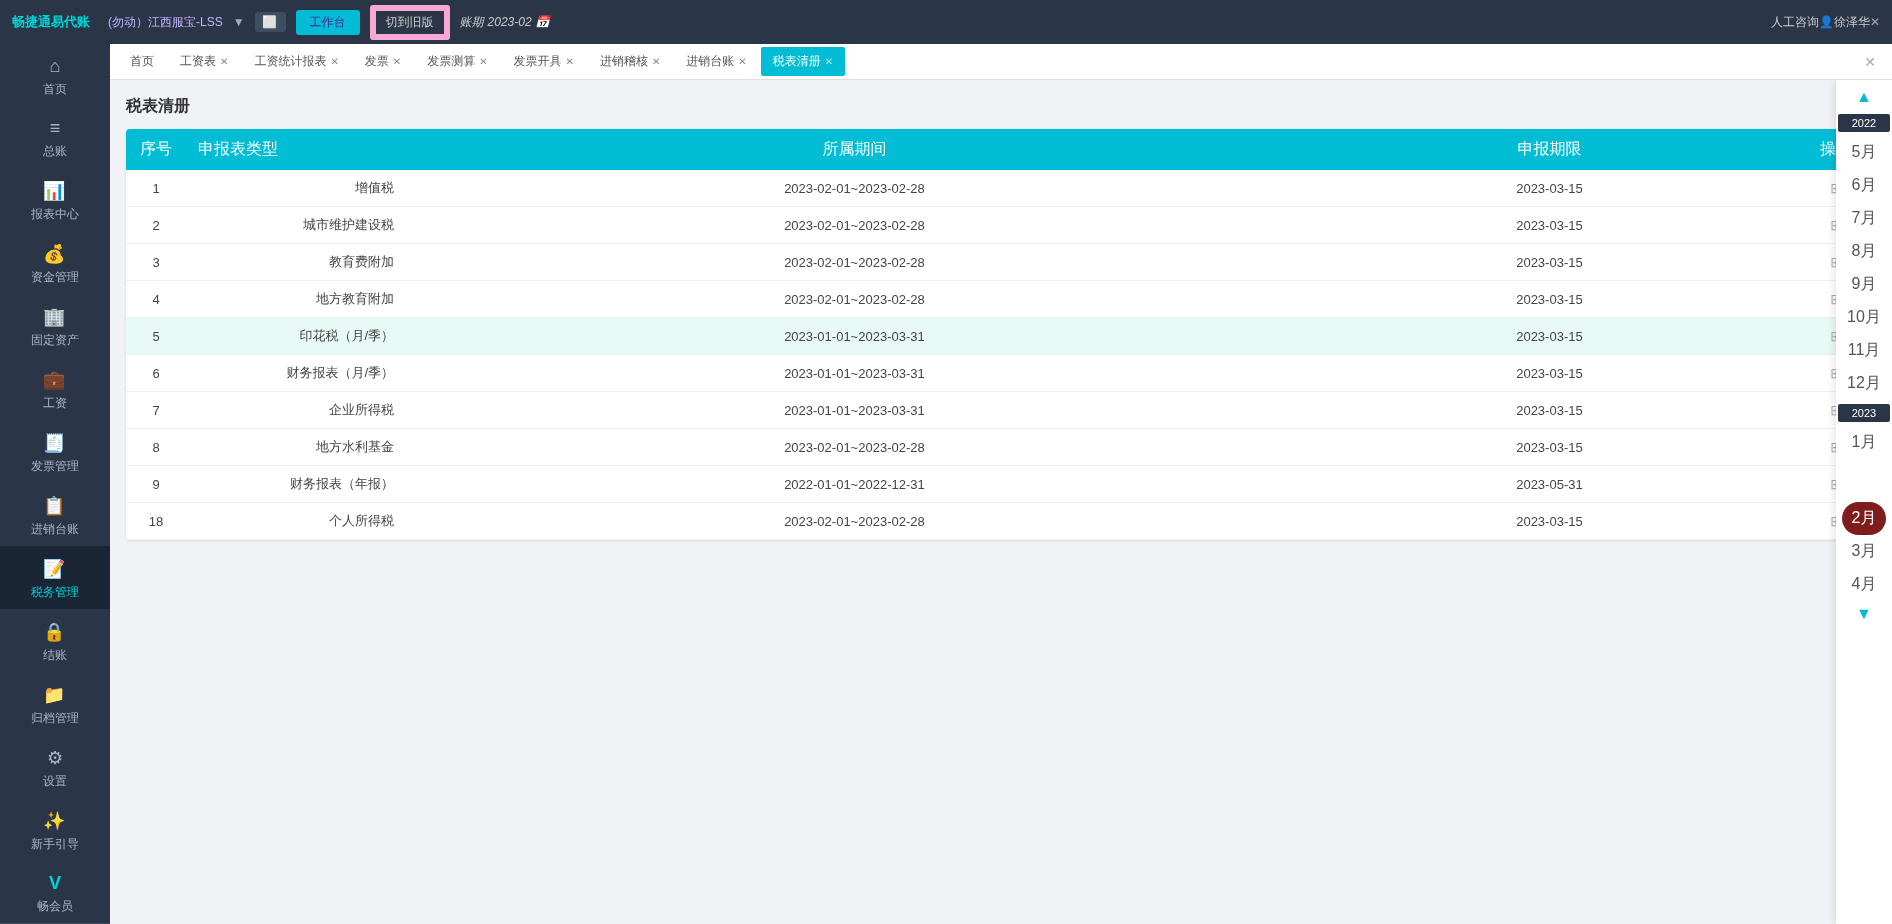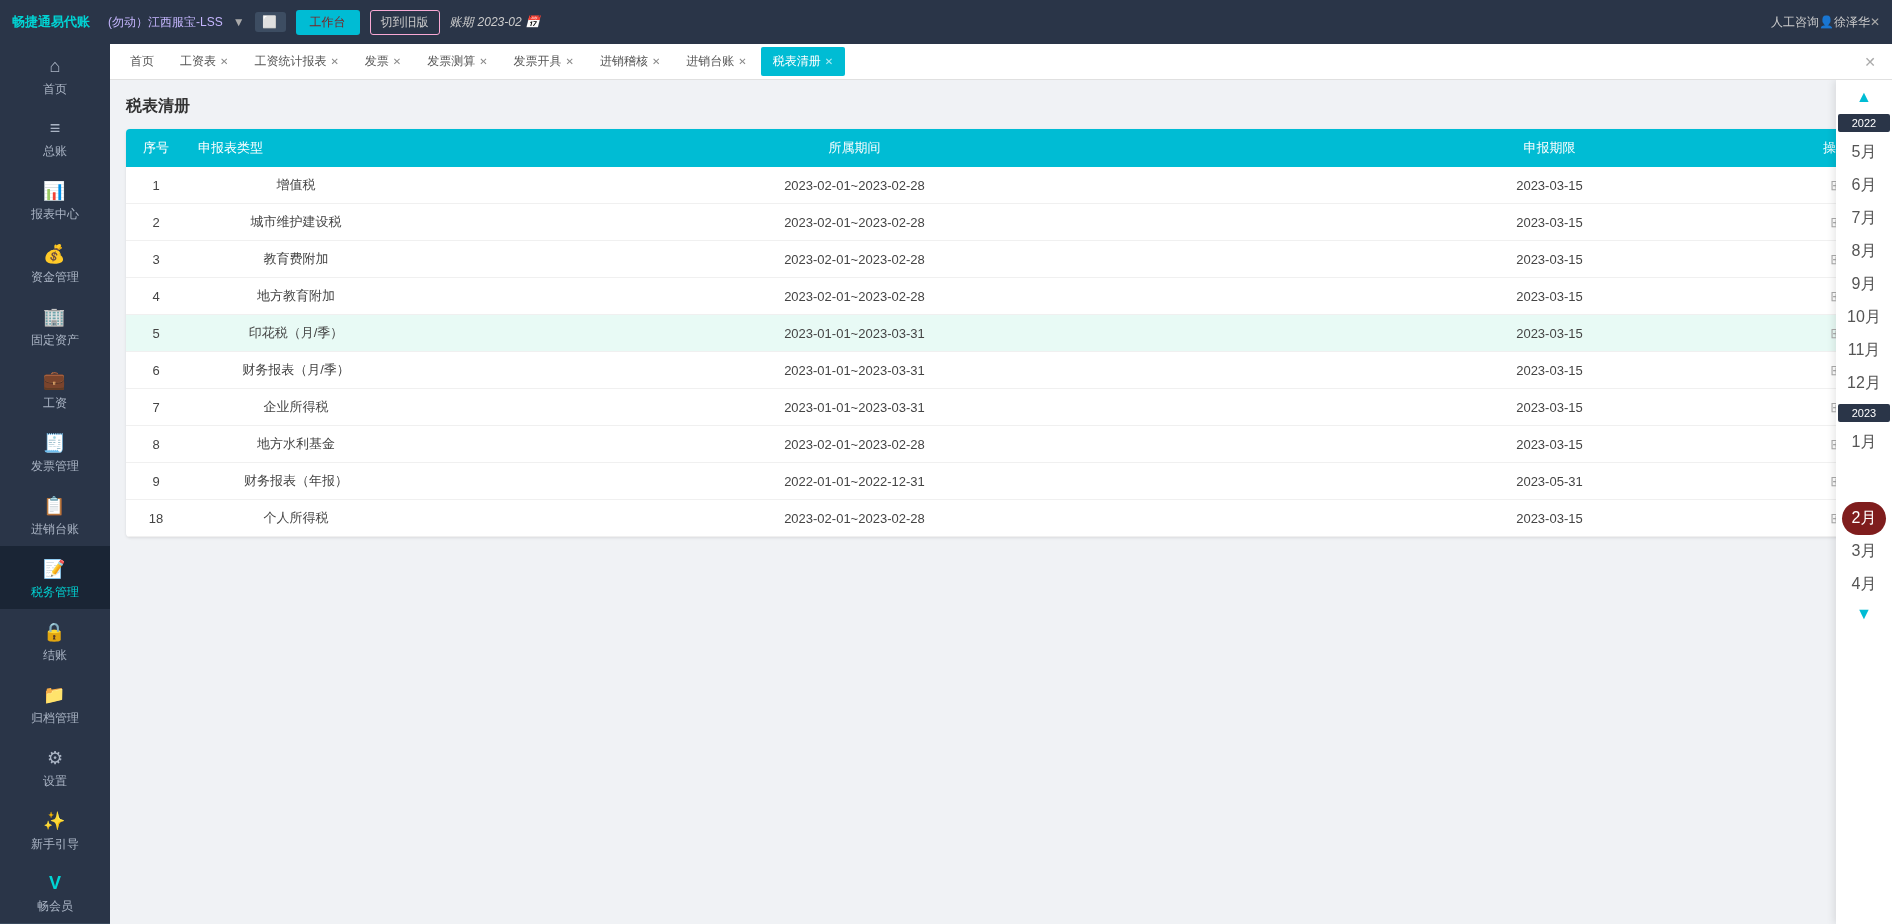--- a/index.html
+++ b/index.html
@@ -30,29 +30,29 @@
       border: none;
       color: #aaa;
       padding: 3px 8px;
       border-radius: 3px;
       cursor: pointer;
       font-size: 12px;
     }
     .top-bar-btn {
       background: #00bcd4;
       border: none;
-      color: #7f1d1d;
+      color: #4c1d95;
       padding: 4px 14px;
       border-radius: 3px;
       cursor: pointer;
       font-size: 12px;
     }
     .top-bar-btn-outline {
       background: transparent;
-      border: 1px solid #f9a8d4;
+      border: 6px solid #f9a8d4;
       color: #ccc;
       padding: 3px 10px;
       border-radius: 3px;
       cursor: pointer;
       font-size: 12px;
     }
     .top-bar-period {
       color: #ccc;
       font-size: 12px;
       display: flex;
@@ -190,33 +190,33 @@
       box-shadow: 0 1px 3px rgba(0,0,0,0.1);
     }
     .data-table thead tr {
       background: #00bcd4;
       color: #fff;
     }
     .data-table thead th {
       padding: 10px 12px;
       text-align: center;
       font-weight: normal;
-      font-size: 13px;
+      font-size: 16px;
     }
     .data-table tbody tr {
       border-bottom: 1px solid #f0f0f0;
     }
     .data-table tbody tr.highlighted { background: #e8faf5; }
     .data-table tbody td {
       padding: 9px 12px;
       text-align: center;
       font-size: 13px;
       color: #444;
     }
-    .data-table tbody td:nth-child(2) { text-align: center; }
+    .data-table tbody td:nth-child(2) { text-align: right; }
     .action-icon {
       color: #aaa;
       cursor: pointer;
       font-size: 14px;
     }
 
     
     .side-calendar {
       position: absolute;
       right: 0;

